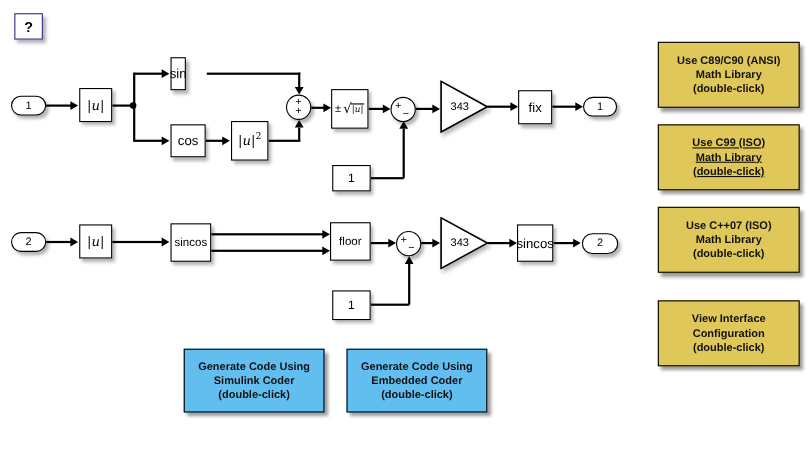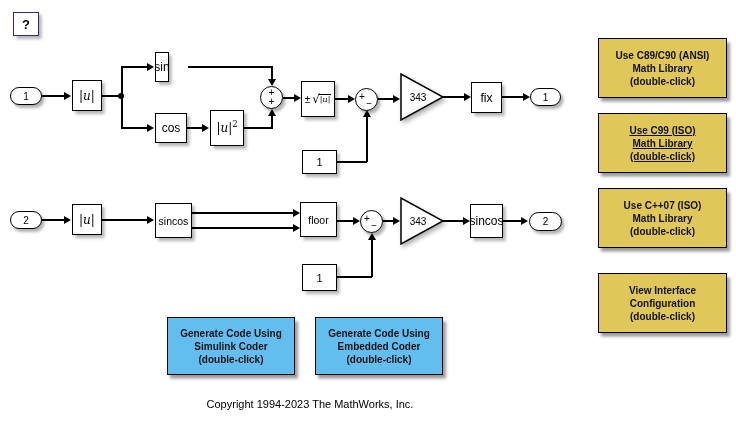--- a/index.html
+++ b/index.html
@@ -195,15 +195,14 @@
 Configuration
 (double-click)</span></div>
 
   <div class="abtn bbtn" style="left:167px;"><span>Generate Code Using
 Simulink Coder
 (double-click)</span></div>
   <div class="abtn bbtn" style="left:315px;"><span>Generate Code Using
 Embedded Coder
 (double-click)</span></div>
 
-  <div class="copyright">Copyright 1994-2023 The MathWorks, Inc.</div>
 
 </div>
 
 </body></html>

